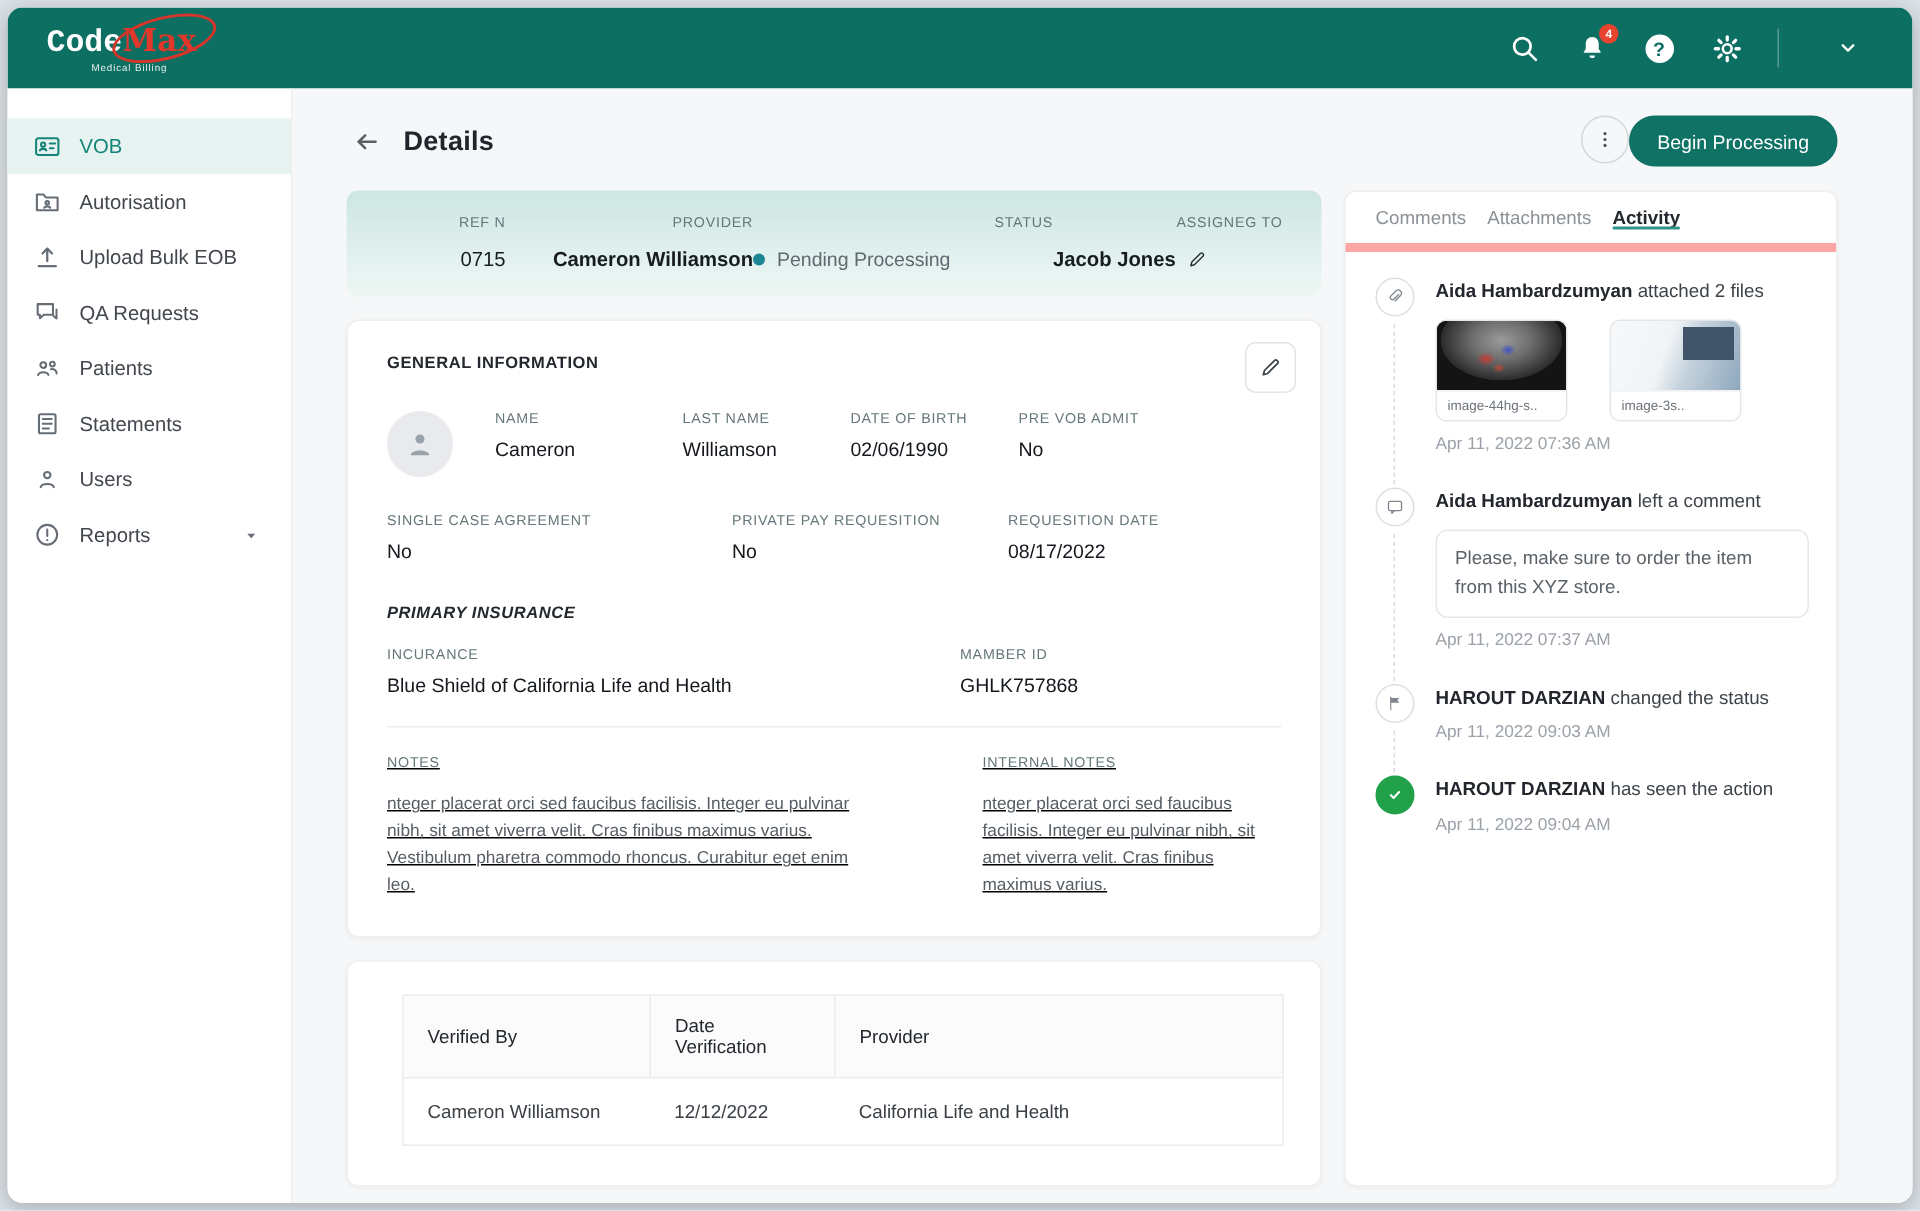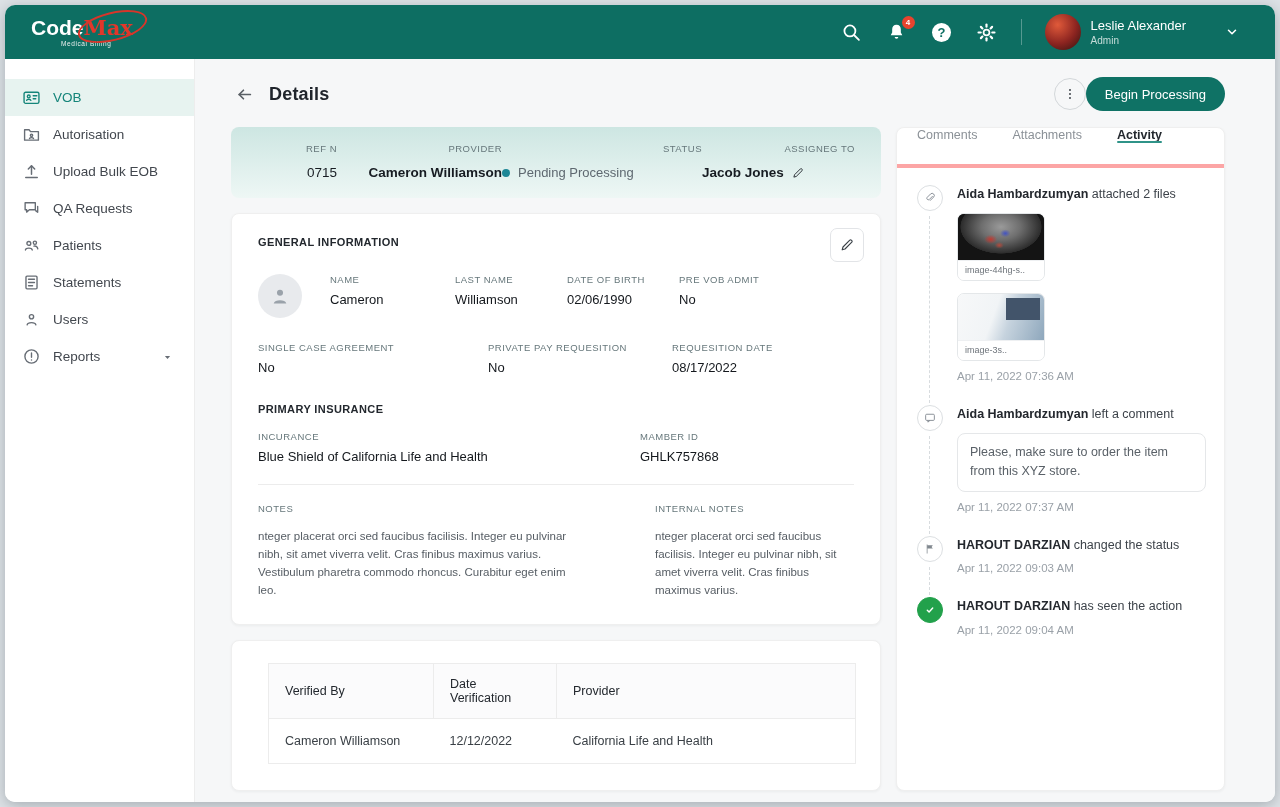--- a/index.html
+++ b/index.html
@@ -6,21 +6,21 @@
   html,body { width:1280px; height:807px; }
   body { background:#dde2e6; position:relative; }
   .app { position:absolute; inset:5px; background:#fff; border-radius:10px; overflow:hidden;
          box-shadow:0 3px 14px rgba(25,35,45,.28); display:flex; flex-direction:column; }
 
   
   .topbar { flex:0 0 54px; background:#0d6e62; display:flex; align-items:center;
             justify-content:space-between; padding:0 36px 0 26px; }
   .logo { cursor:pointer; }
   .logo-line { line-height:1; white-space:nowrap; }
-  .logo-code { font-family:Liberation Sans, sans-serif; font-weight:bold; font-size:21px; color:#fff; }
+  .logo-code { font-family:Liberation Mono, monospace; font-weight:bold; font-size:21px; color:#fff; }
   .logo-max  { font-family:"DejaVu Serif",serif; font-weight:bold; font-size:21px; color:#e2372a; position:relative; display:inline-block; }
   .logo-max::after { content:""; position:absolute; left:-7px; right:-15px; top:-5px; bottom:-3px;
                      border:2px solid #d8352a; border-radius:50%; transform:rotate(-14deg); }
   .logo-sub { font-size:6.5px; color:#e9efee; letter-spacing:.6px; margin-top:2px; padding-left:30px; }
   .tb-right { display:flex; align-items:center; gap:23px; }
   .tb-icon { width:22px; height:22px; color:#fff; display:flex; align-items:center; justify-content:center;
              position:relative; cursor:pointer; }
   .tb-icon svg { width:19px; height:19px; }
   .badge { position:absolute; top:-5px; right:-7px; min-width:13px; height:13px; padding:0 2px;
            background:#e8432e; color:#fff; font-size:8px; font-weight:bold; border-radius:7px;
@@ -46,21 +46,21 @@
   .side-item.active svg { color:#15857a; }
   .side-caret { margin-left:auto; display:flex; color:#6a7077; }
   .side-caret svg { width:12px; height:12px; }
 
   .main { flex:1; background:#f6f7f8; padding:16px 50px 20px 36px; min-width:0; }
   .page-head { display:flex; align-items:center; height:38px; margin-bottom:14px; }
   .back-btn { width:26px; height:26px; display:flex; align-items:center; justify-content:center;
               color:#5a6066; cursor:pointer; }
   .back-btn svg { width:17px; height:17px; }
   .page-title { font-size:18px; font-weight:bold; color:#20252c; margin-left:12px; letter-spacing:.2px; }
-  .head-actions { margin-left:auto; display:flex; align-items:center; }
+  .head-actions { margin-left:auto; display:flex; align-items:flex-start; }
   .kebab { width:32px; height:32px; border:1px solid #d3d7da; border-radius:50%; background:transparent;
            color:#4a4f55; display:flex; align-items:center; justify-content:center; cursor:pointer; }
   .kebab svg { width:14px; height:14px; }
   .btn-primary { height:34px; border-radius:17px; background:#0f7265; color:#fff; font-size:13px;
                  padding:0 19px; border:none; cursor:pointer; }
 
   .cols { display:flex; gap:15px; align-items:stretch; }
   .col-left { flex:0 0 650px; width:650px; }
   .col-right { flex:1; min-width:0; }
 
@@ -86,24 +86,24 @@
               border:1px solid #e2e4e7; border-radius:7px; background:#fff; color:#3c4248;
               display:flex; align-items:center; justify-content:center; cursor:pointer; }
   .edit-btn svg { width:14px; height:14px; }
   .gi-row1 { display:grid; grid-template-columns:72px 125px 112px 112px 1fr; margin-top:26px; align-items:start; }
   .avatar-ph { width:44px; height:44px; border-radius:50%; background:#e8eaed; color:#9aa2aa;
                display:flex; align-items:center; justify-content:center; }
   .avatar-ph svg { width:22px; height:22px; }
   .fld .lbl { margin-bottom:7px; }
   .fld .val { font-size:13px; color:#14181d; }
   .gi-row2 { display:grid; grid-template-columns:230px 184px 1fr; margin-top:24px; }
-  .pi-title { margin-top:28px; }
+  .pi-title { margin-top:28px;font-style:italic; }
   .gi-row3 { display:grid; grid-template-columns:382px 1fr; margin-top:16px; }
   .divider { height:1px; background:#ececec; margin:20px 0 18px; }
-  .notes-row { display:grid; grid-template-columns:397px 1fr; }
+  .notes-row { display:grid; grid-template-columns:397px 1fr;text-decoration:underline; }
   .note-text { margin-top:13px; font-size:11.5px; color:#565d64; line-height:1.58; max-width:312px; }
   .note-text.narrow { max-width:228px; }
 
   
   .verif-card { padding:0 0 26px; }
   .tabs-row { display:flex; align-items:center; padding:0 20px 0 36px; border-bottom:1px solid #ececec; height:56px; }
   .vtab { font-size:13px; color:#6b7178; margin-right:46px; height:100%; display:flex; align-items:center;
           position:relative; cursor:pointer; }
   .vtab.active { color:#23282e; font-weight:bold; }
   .vtab.active::after { content:""; position:absolute; left:-36px; right:0; bottom:-1px; height:3px;
@@ -115,39 +115,39 @@
   .vtable { border:1px solid #ececec; }
   .vtable th { background:#fbfbfc; text-align:left; padding:13px 16px; color:#23282e; font-weight:normal;
                border-right:1px solid #ececec; border-bottom:1px solid #ececec; }
   .vtable th:last-child { border-right:0; }
   .vtable td { padding:15px 16px; color:#3a4046; border-bottom:1px solid #ececec; }
   .vtable tr:last-child td { border-bottom:0; }
   .vtable .cw1 { width:165px; } .vtable .cw2 { width:123px; }
 
   
   .panel { height:100%; display:flex; flex-direction:column; }
-  .panel-tabs { flex:0 0 40px; display:flex; gap:35px; padding:0 20px; border-bottom:4px solid #fca5a5;
-                align-items:flex-start; }
+  .panel-tabs { flex:0 0 40px; display:flex; gap:14px; padding:0 20px; border-bottom:6px solid #fca5a5;
+                align-items:center; }
   .ptab { font-size:12.5px; color:#8b9197; display:flex; align-items:center; position:relative; cursor:pointer; }
   .ptab.active { color:#23282e; font-weight:bold; }
   .ptab.active::after { content:""; position:absolute; left:0; right:0; bottom:-1px; height:2.5px;
                         background:#2f9388; border-radius:2px; }
   .feed { flex:1; padding:18px 18px 0 20px; overflow:hidden; }
   .act-item { position:relative; padding-left:40px; padding-bottom:24px; }
   .act-item:not(:last-child)::before { content:""; position:absolute; left:12px; top:30px; bottom:3px;
                                        border-left:1px dashed #d8dcdf; }
   .act-icon { position:absolute; left:0; top:-1px; width:26px; height:26px; border-radius:50%;
               border:1px solid #dcdfe2; background:#fff; color:#80878e;
               display:flex; align-items:center; justify-content:center; }
   .act-icon svg { width:12px; height:12px; }
   .act-icon.green { background:#22a14b; border-color:#22a14b; color:#fff; }
   .act-line { font-size:12.5px; color:#3d434a; line-height:1.35; }
   .act-line b { color:#23272d; }
   .act-time { font-size:11.5px; color:#9aa1a8; margin-top:9px; }
-  .thumbs { display:flex; gap:12px; margin-top:10px;flex-direction:column; }
+  .thumbs { display:flex; gap:28px; margin-top:10px; }
   .thumb { width:88px; border:1px solid #e4e7e9; border-radius:7px; overflow:hidden; background:#fff; cursor:pointer; }
   .thumb-img { height:46px; }
   .thumb-img.us { background:
       radial-gradient(ellipse 10px 7px at 38% 55%, rgba(210,50,40,.85), transparent 65%),
       radial-gradient(ellipse 8px 6px at 55% 42%, rgba(50,70,210,.8), transparent 65%),
       radial-gradient(ellipse 7px 5px at 48% 68%, rgba(220,70,50,.7), transparent 65%),
       radial-gradient(ellipse 65% 80% at 50% 28%, #9a9a9a 0%, #6e6e6e 35%, #2c2c2c 72%, #141414 73%),
       #141414; }
   .thumb-img.machine { background:
       linear-gradient(#42546a,#42546a) right 4px top 4px / 40% 48% no-repeat,
@@ -196,27 +196,20 @@
             <line x1="1.6" y1="10" x2="3.9" y2="10"></line>
               <line x1="16.1" y1="10" x2="18.4" y2="10"></line>
             <line x1="4.1" y1="4.1" x2="5.7" y2="5.7"></line>
               <line x1="14.3" y1="14.3" x2="15.9" y2="15.9"></line>
             <line x1="4.1" y1="15.9" x2="5.7" y2="14.3"></line>
               <line x1="14.3" y1="5.7" x2="15.9" y2="4.1"></line>
           </g>
         </svg>
       </span>
       <span class="tb-divider"></span>
-      <div class="user-chip">
-        <span class="avatar"></span>
-        <span>
-          <div class="user-name">Leslie Alexander</div>
-          <div class="user-role">Admin</div>
-        </span>
-      </div>
       <span class="tb-caret">
         <svg viewBox="0 0 16 16" fill="none" stroke="#fff" stroke-width="1.8" stroke-linecap="round" stroke-linejoin="round">
           <path d="M4 6l4 4 4-4"></path>
         </svg>
       </span>
     </div>
   </header>
 
   <div class="body-row">
 

